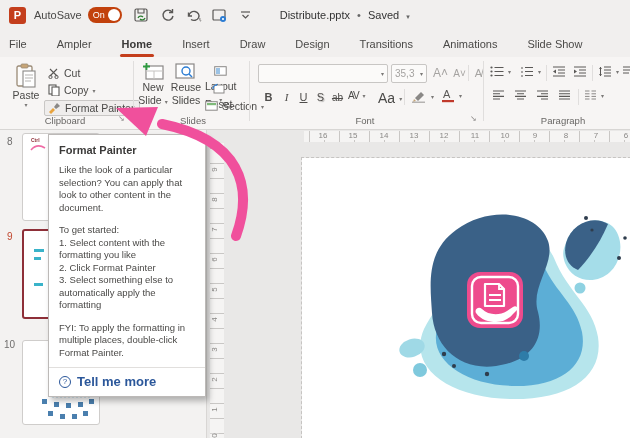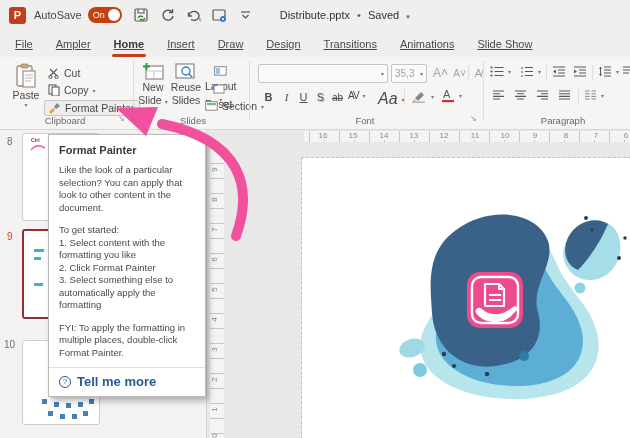--- a/index.html
+++ b/index.html
@@ -16,21 +16,21 @@
   .toggle .knob { position:absolute; right:2px; top:2px; width:12px; height:12px; border-radius:50%; background:#fff; }
   .qat { display:flex; align-items:center; gap:10px; margin-left:12px; color:#5a5856; }
   .qat .ico { width:16px; height:16px; display:flex; align-items:center; justify-content:center; }
   .doc-title { font-size:11px; color:#333; margin-left:26px; white-space:nowrap; }
   .doc-title .sep { margin:0 4px; color:#666; }
   .doc-title .caret { font-size:7px; color:#666; margin-left:4px; }
   .searchbox { position:absolute; right:3px; top:5px; width:148px; height:21px; background:#fdfdfd; border:1px solid #c9c7c5; border-radius:3px; display:flex; align-items:center; }
   .searchbox span.txt { font-size:10.5px; color:#5a5856; margin-left:7px; }
 
   
-  #tabbar { position:absolute; left:0; top:30px; width:630px; height:27px; display:flex; align-items:center; gap:23px; padding-left:15px; font-size:11px; color:#4a4947;text-decoration:underline; }
+  #tabbar { position:absolute; left:0; top:30px; width:630px; height:27px; display:flex; align-items:center; gap:30px; padding-left:9px; font-size:11px; color:#4a4947; }
   .tab { position:relative; cursor:default; white-space:nowrap; }
   .tab.active { color:#3b3a39; font-weight:bold; }
   .tab.active::after { content:""; position:absolute; left:-2px; right:-2px; bottom:-7px; height:3px; background:#c43e1c; border-radius:2px; }
 
   
   #ribbon { position:absolute; left:0; top:57px; width:630px; height:73px; background:#f7f5f4; border-bottom:1px solid #d8d6d4; }
   .vdiv { position:absolute; top:4px; height:60px; width:1px; background:#e0dedd; }
   .grp-label { position:absolute; top:58px; font-size:9.5px; color:#696765; text-align:center; }
   .launcher { position:absolute; top:57px; font-size:8px; color:#8a8886; }
   .big-btn { position:absolute; display:flex; flex-direction:column; align-items:center; font-size:10.5px; color:#4a4947; text-align:center; line-height:1.25; }
@@ -250,21 +250,21 @@
     <div class="fbtn" style="left:260px; top:31px; font-weight:bold;">B</div>
     <div class="fbtn" style="left:278px; top:31px; font-style:italic; font-family:'Liberation Serif',serif;">I</div>
     <div class="fbtn" style="left:295px; top:31px; text-decoration:underline;">U</div>
     <div class="fbtn" style="left:312px; top:31px; text-shadow:1px 1px 1px #b5b3b1;">S</div>
     <div class="fbtn" style="left:329px; top:31px; text-decoration:line-through; font-size:10px;">ab</div>
     <div class="sm-row" style="left:348px; top:33px;">
       <span style="font-size:10px; letter-spacing:-1px;">AV</span>
       <span class="chev">▾</span>
     </div>
     <div class="sm-row" style="left:378px; top:33px;">
-      <span style="font-size:16px;font-style:italic;">Aa</span>
+      <span style="font-size:14px;">Aa</span>
       <span class="chev">▾</span>
     </div>
     <div class="vdiv" style="left:404px; top:32px; height:16px;"></div>
     <div class="sm-row" style="left:411px; top:33px;">
       <svg width="16" height="13" viewBox="0 0 16 13">
           <path d="M4 8L10 2l3 3-6 6z" fill="#8a8886"></path>
           <path d="M3 9l2 2-3 1z" fill="#c7a577"></path>
           <rect x="1" y="11.5" width="13" height="1.8" fill="#b5b3b1"></rect>
         </svg>
       <span class="chev">▾</span>

